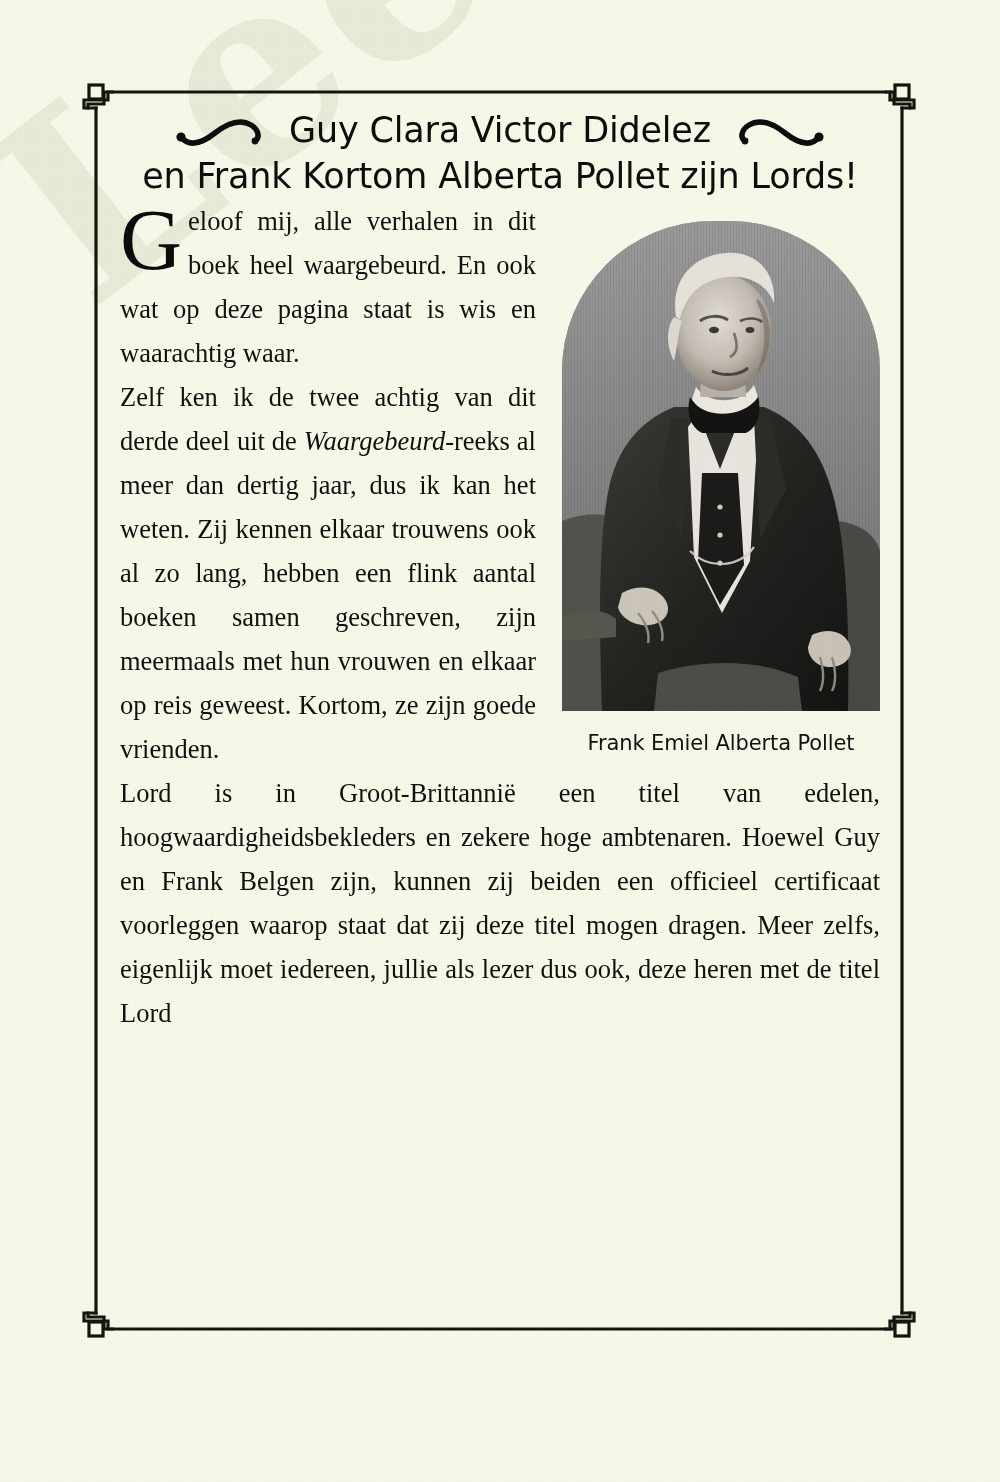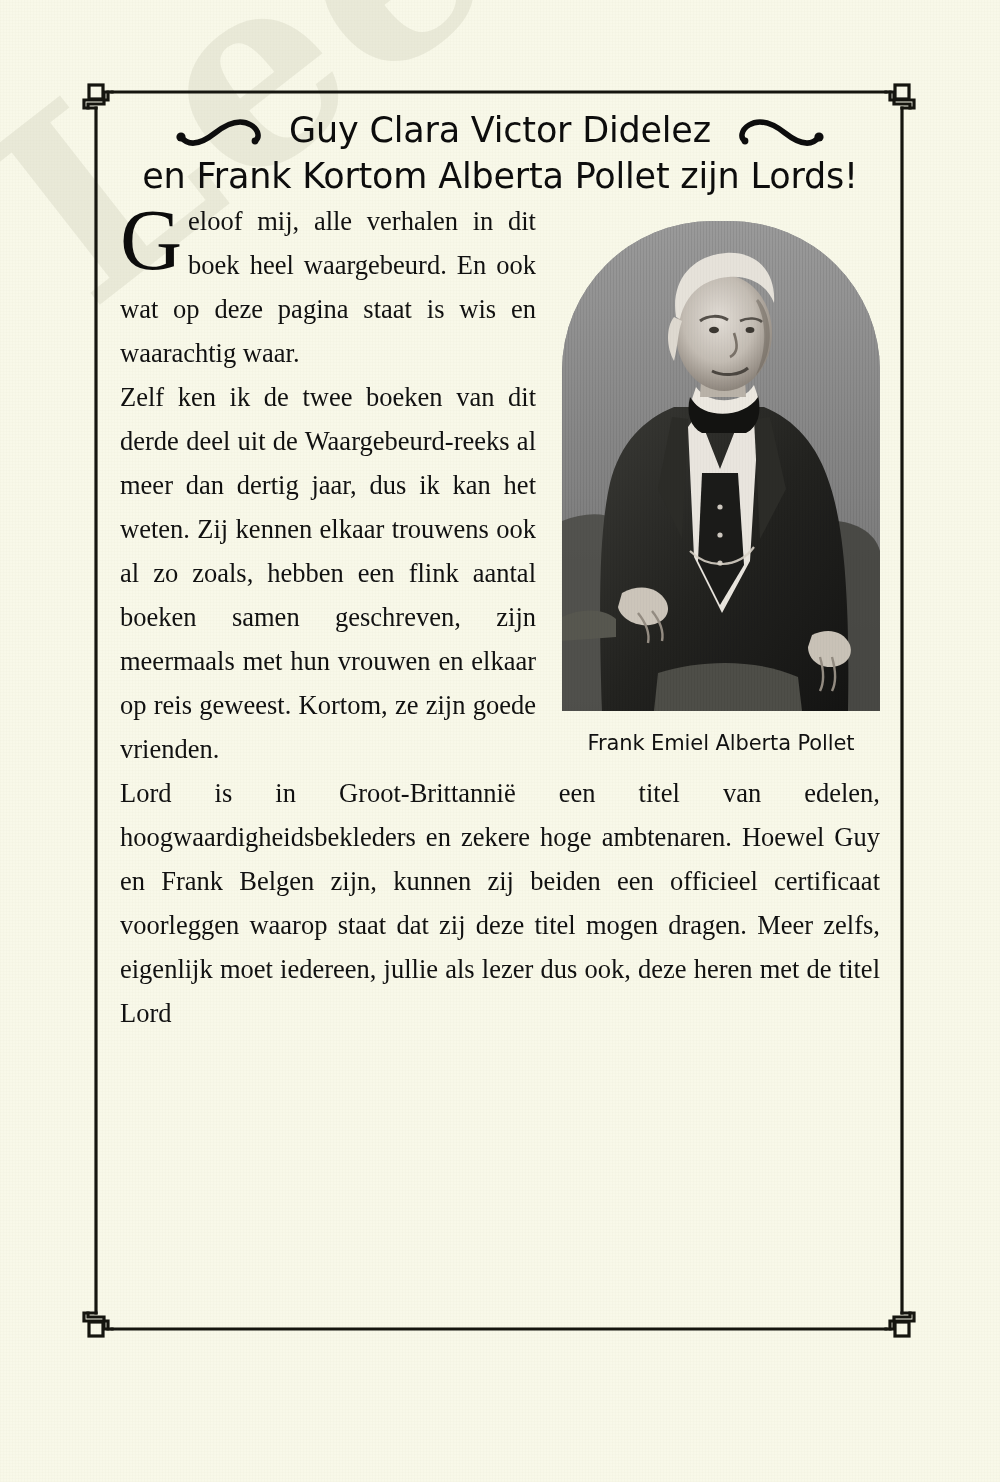--- a/index.html
+++ b/index.html
@@ -110,21 +110,21 @@
   .body-text p{margin:0;}
   .dropcap{
     float:left;
     font-family:"Liberation Serif", serif;
     font-size:86px;
     line-height:70px;
     padding:4px 6px 0 0;
     margin-top:2px;
     color:#0c0c0c;
   }
-  .ital{}
+  .ital{font-style:italic;}
 </style>
 </head>
 <body>
 
 <div id="page">
 
   <div class="watermark">Leesfragment</div>
 
   <div class="frame">
     <svg viewBox="0 0 842 1273" preserveAspectRatio="none">
@@ -265,21 +265,21 @@
             <rect x="0" y="0" width="318" height="490" fill="url(#hatch)" opacity="0.35"></rect>
           </svg>
         </div>
         <div class="caption">Frank Emiel Alberta Pollet</div>
       </div>
 
       <p>
         <span class="dropcap">G</span><span>eloof mij, alle verhalen in dit boek heel waarge­beurd. En ook wat op deze pagina staat is wis en waar­achtig waar.</span>
       </p>
 
-      <p><span>Zelf ken ik de twee boeken van dit derde deel uit de </span><span class="ital">Waargebeurd</span><span>-reeks al meer dan dertig jaar, dus ik kan het weten. Zij kennen elkaar trouwens ook al zo zoals, hebben een flink aantal boeken samen geschreven, zijn meermaals met hun vrouwen en elkaar op reis geweest.  Kortom, ze zijn goede vrienden.</span></p>
+      <p><span>Zelf ken ik de twee achtig van dit derde deel uit de </span><span class="ital">Waargebeurd</span><span>-reeks al meer dan dertig jaar, dus ik kan het weten. Zij kennen elkaar trouwens ook al zo lang, hebben een flink aantal boeken samen geschreven, zijn meermaals met hun vrouwen en elkaar op reis geweest.  Kortom, ze zijn goede vrienden.</span></p>
 
 
 
       <p>Lord is in Groot-Brittannië een titel van edelen, hoogwaardigheidsbekleders en zekere hoge ambtenaren. Hoewel Guy en Frank Belgen zijn, kunnen zij beiden een officieel certificaat voorleggen waarop staat dat zij deze titel mogen dragen. Meer zelfs, eigenlijk moet iedereen, jullie als lezer dus ook, deze heren met de titel Lord</p>
 
     </div>
   </div>
 </div>
 
 </body></html>

